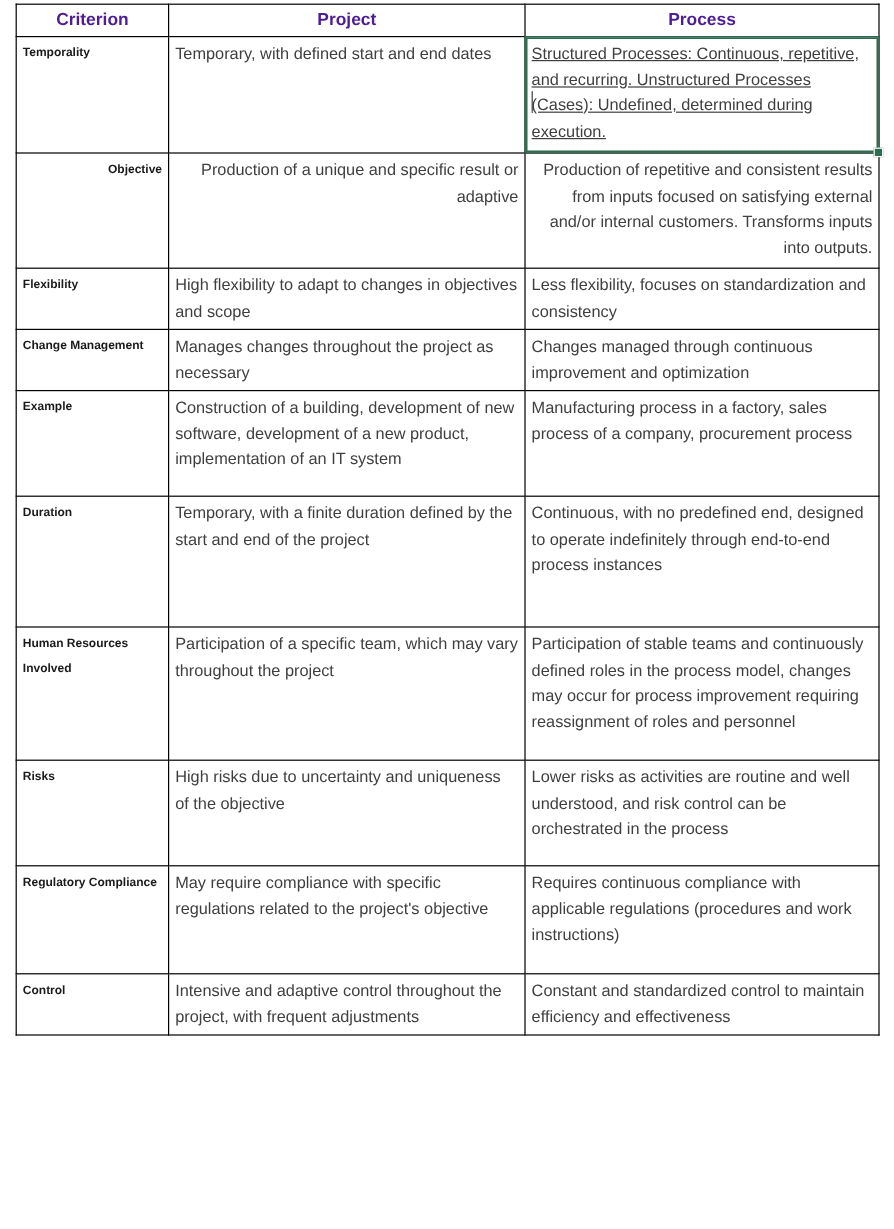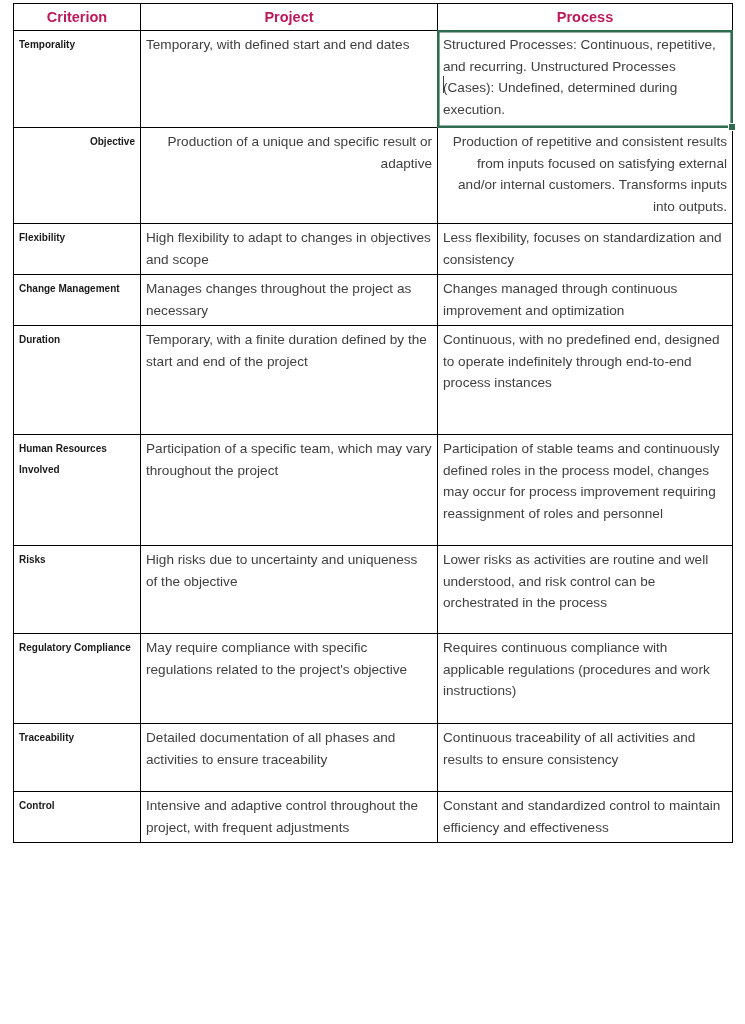--- a/index.html
+++ b/index.html
@@ -41,21 +41,21 @@
     vertical-align: top;
     padding: 3px 5px 4px 5px;
     box-sizing: border-box;
   }
 
   table.comparison thead th {
     text-align: center;
     font-weight: bold;
     font-size: 14.5px;
     line-height: 18px;
-    color: #be185d;
+    color: #4c1d95;
     padding-top: 4px;
     padding-bottom: 4px;
     height: 24px;
   }
 
   td.criterion {
     font-weight: bold;
     font-size: 10px;
     line-height: 21px;
     color: #1a1a1a;
@@ -69,20 +69,21 @@
     color: #3f3f3f;
     padding-left: 7px;
     margin-left: 15px;
   }
 
   
   td.selected-cell {
     position: relative;
     box-shadow: inset 0 0 0 1.6px #2e6b4f;
     border-color: #000000;
+    text-decoration: underline;
   }
   td.selected-cell .sel-frame {
     position: absolute;
     left: -1px;
     top: -1px;
     right: -1px;
     bottom: -1px;
     border: 1.6px solid #2e6b4f;
     pointer-events: none;
   }
@@ -170,20 +171,25 @@
         <td class="desc">High flexibility to adapt to changes in objectives and scope</td>
         <td class="desc">Less flexibility, focuses on standardization and consistency</td>
       </tr>
 
       <tr class="row-h-5">
         <td class="criterion">Change Management</td>
         <td class="desc">Manages changes throughout the project as necessary</td>
         <td class="desc">Changes managed through continuous improvement and optimization</td>
       </tr>
 
+      <tr class="row-h-6">
+        <td class="criterion">Example</td>
+        <td class="desc">Construction of a building, development of new software, development of a new product, implementation of an IT system</td>
+        <td class="desc">Manufacturing process in a factory, sales process of a company, procurement process</td>
+      </tr>
 
 
       <tr class="row-h-8">
         <td class="criterion">Duration</td>
         <td class="desc">Temporary, with a finite duration defined by the start and end of the project</td>
         <td class="desc">Continuous, with no predefined end, designed to operate indefinitely through end-to-end process instances</td>
       </tr>
 
       <tr class="row-h-9">
         <td class="criterion">Human Resources Involved</td>
@@ -196,25 +202,20 @@
         <td class="desc">High risks due to uncertainty and uniqueness of the objective</td>
         <td class="desc">Lower risks as activities are routine and well understood, and risk control can be orchestrated in the process</td>
       </tr>
 
       <tr class="row-h-11">
         <td class="criterion">Regulatory Compliance</td>
         <td class="desc">May require compliance with specific regulations related to the project's objective</td>
         <td class="desc">Requires continuous compliance with applicable regulations (procedures and work instructions)</td>
       </tr>
 
-      <tr class="row-h-12">
-        <td class="criterion">Traceability</td>
-        <td class="desc">Detailed documentation of all phases and activities to ensure traceability</td>
-        <td class="desc">Continuous traceability of all activities and results to ensure consistency</td>
-      </tr>
 
       <tr class="row-h-13">
         <td class="criterion">Control</td>
         <td class="desc">Intensive and adaptive control throughout the project, with frequent adjustments</td>
         <td class="desc">Constant and standardized control to maintain efficiency and effectiveness</td>
       </tr>
 
     </tbody>
   </table>
 

